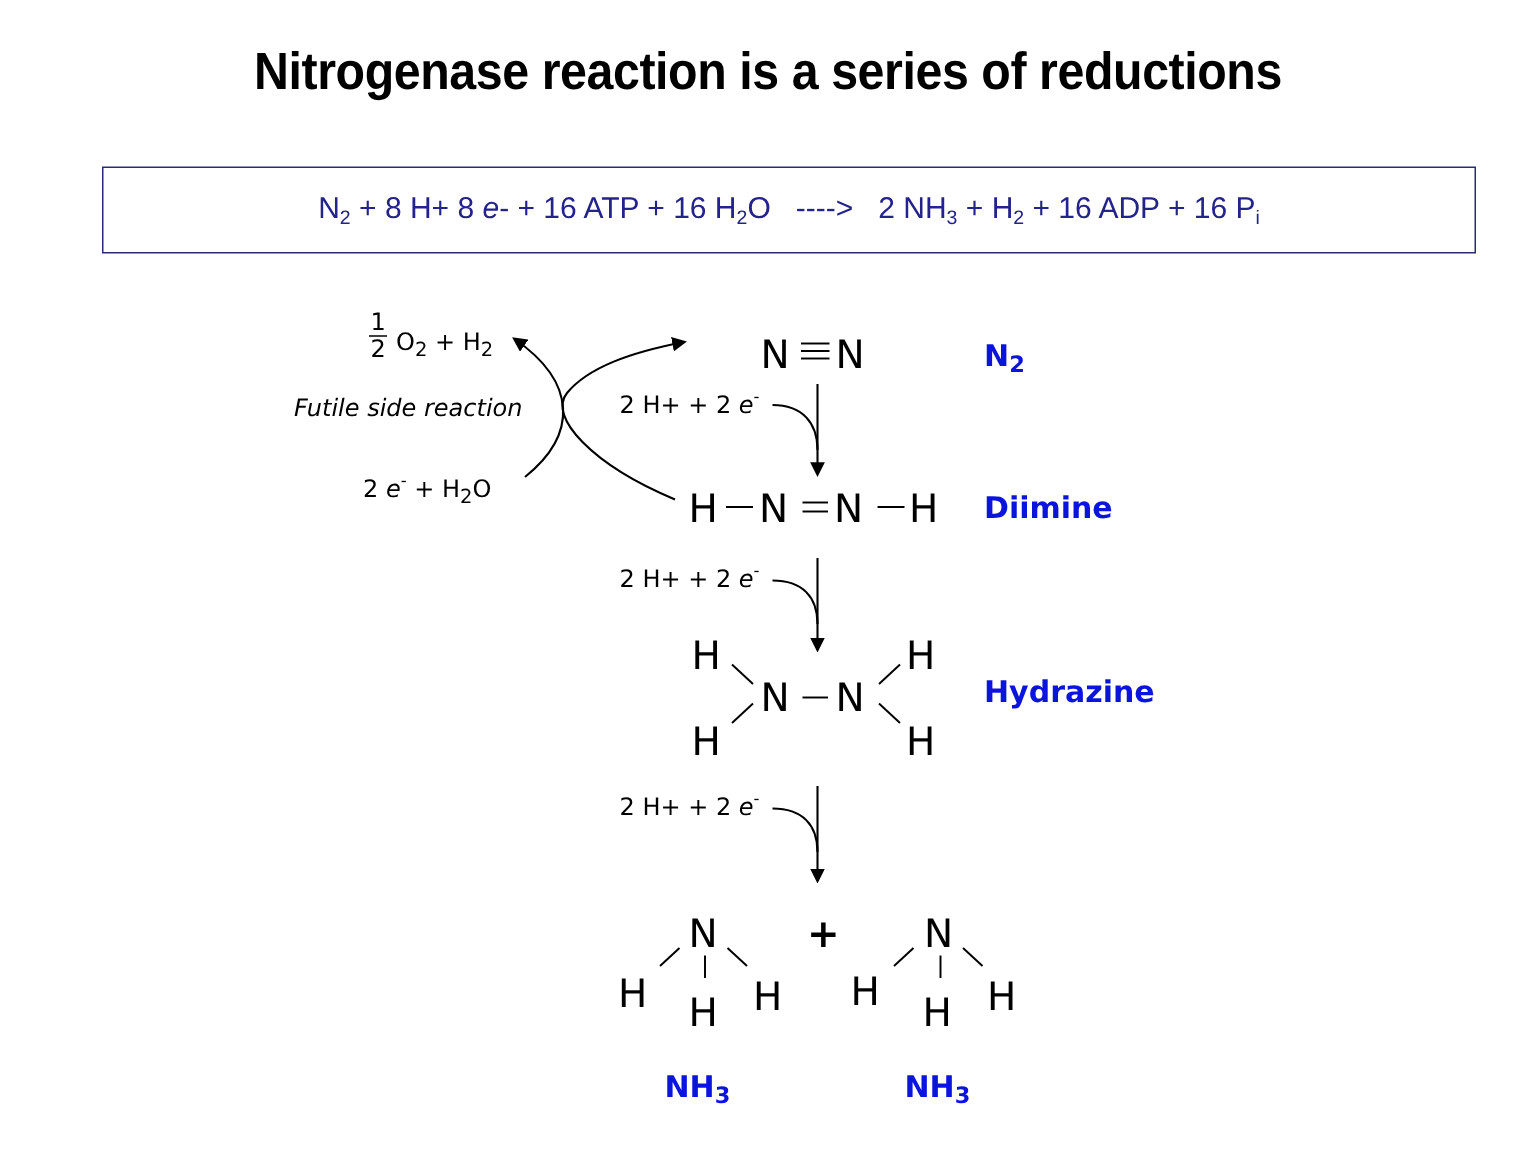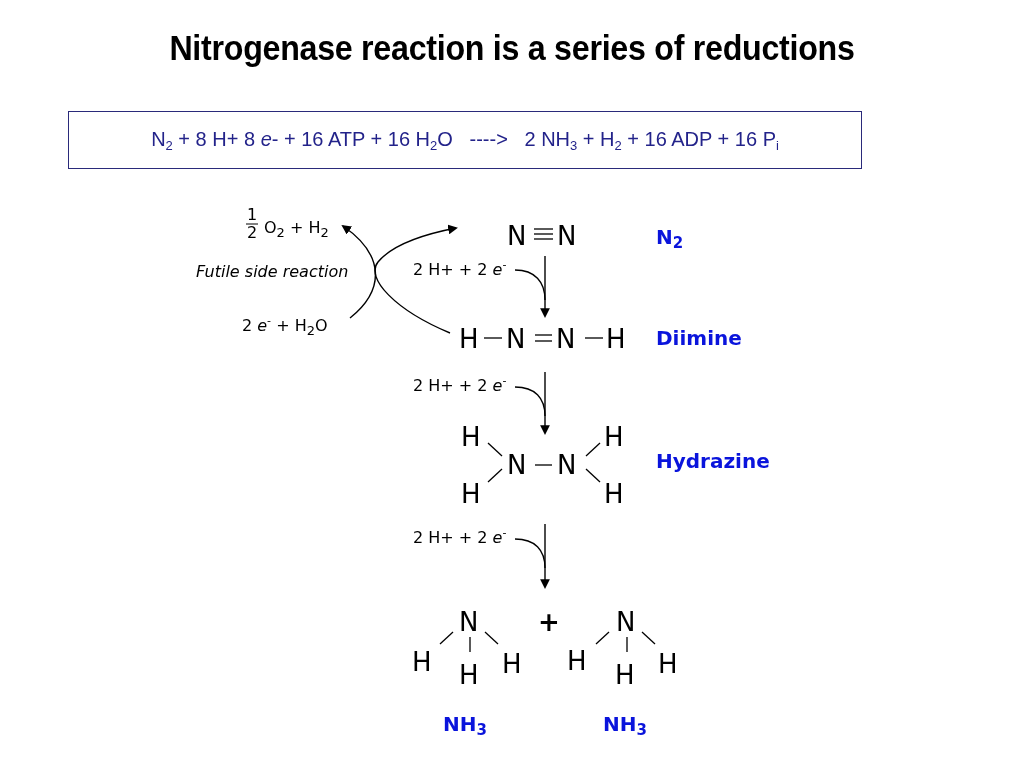--- a/index.html
+++ b/index.html
@@ -1,18 +1,18 @@
 <!DOCTYPE html>
 <html><head>
 <meta charset="utf-8">
 <style>
   html,body{margin:0;padding:0;background:#fff;}
   body{width:1024px;height:768px;position:relative;overflow:hidden;font-family:"Liberation Sans",sans-serif;}
   .title{position:absolute;left:0;top:28px;width:1024px;text-align:center;font-weight:bold;font-size:35px;color:#000;letter-spacing:-0.3px;transform:scaleX(0.92);transform-origin:center;}
-  .eqbox{position:absolute;left:68px;top:111px;width:794px;height:58px;border:1.5px solid #2a2a7a;box-sizing:border-box;}
+  .eqbox{position:absolute;left:68px;top:111px;width:916px;height:58px;border:1.5px solid #2a2a7a;box-sizing:border-box;}
   .eq{position:absolute;left:0;top:16px;width:100%;text-align:center;font-size:20px;color:#23238a;white-space:pre;}
   .eq sub{font-size:13px;vertical-align:-4px;}
   svg{position:absolute;left:0;top:0;}
   .mol{font-family:"DejaVu Sans",sans-serif;font-size:26px;fill:#000;}
   .lbl{font-family:"DejaVu Sans",sans-serif;font-size:16px;fill:#000;}
   .it{font-style:italic;}
   .blue{font-family:"DejaVu Sans",sans-serif;font-weight:bold;font-size:20px;fill:#0a14dc;}
   .bond{stroke:#000;stroke-width:1.3;fill:none;}
   .arr{stroke:#000;stroke-width:1.4;fill:none;}
 </style>

